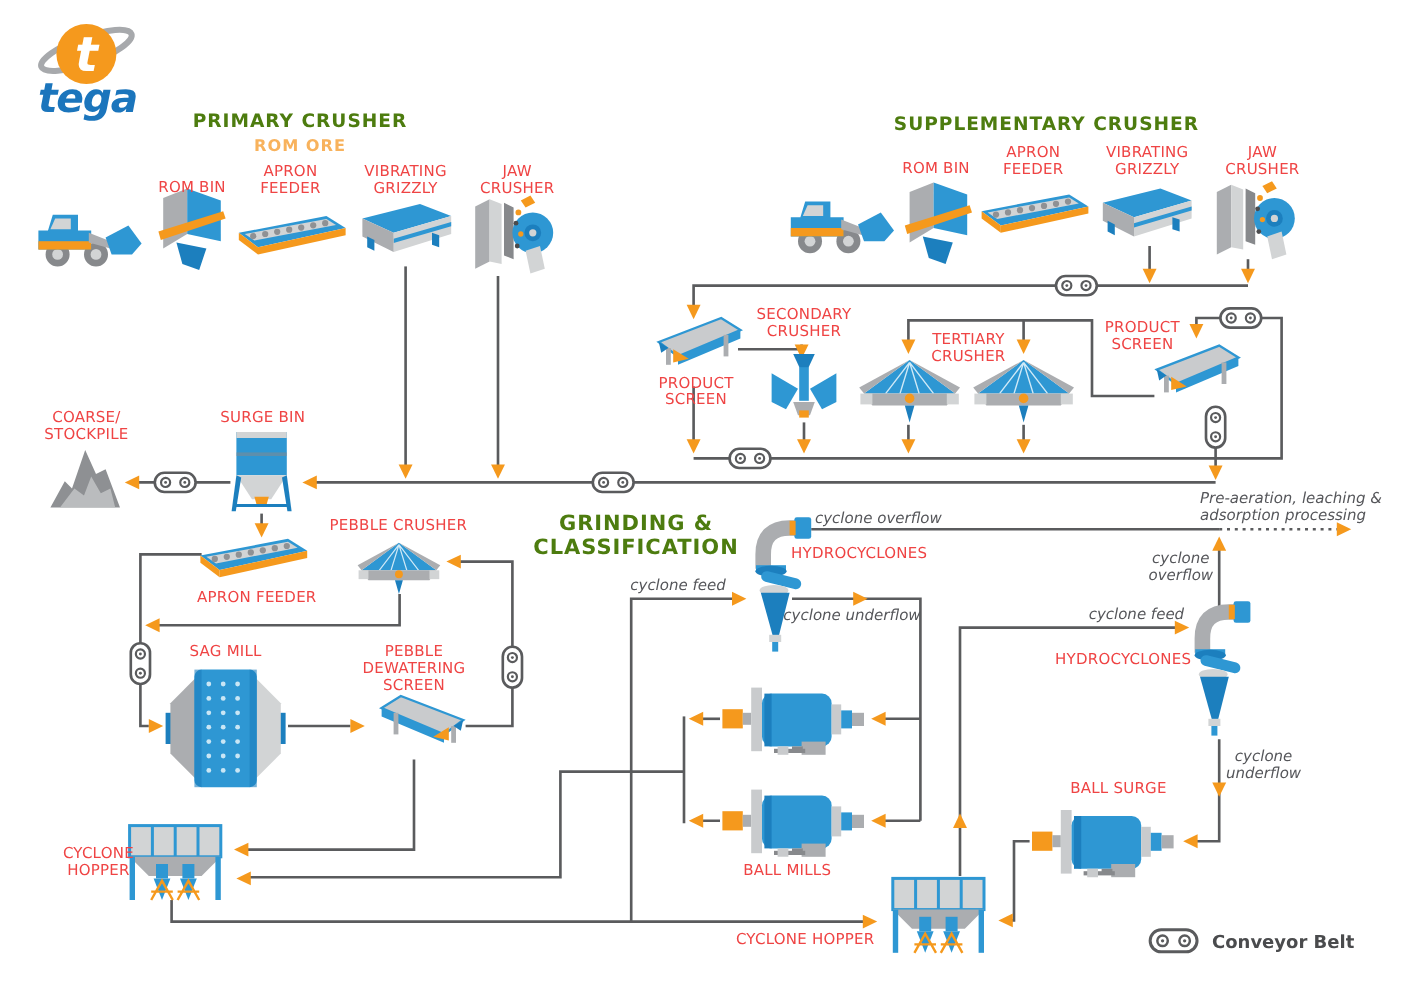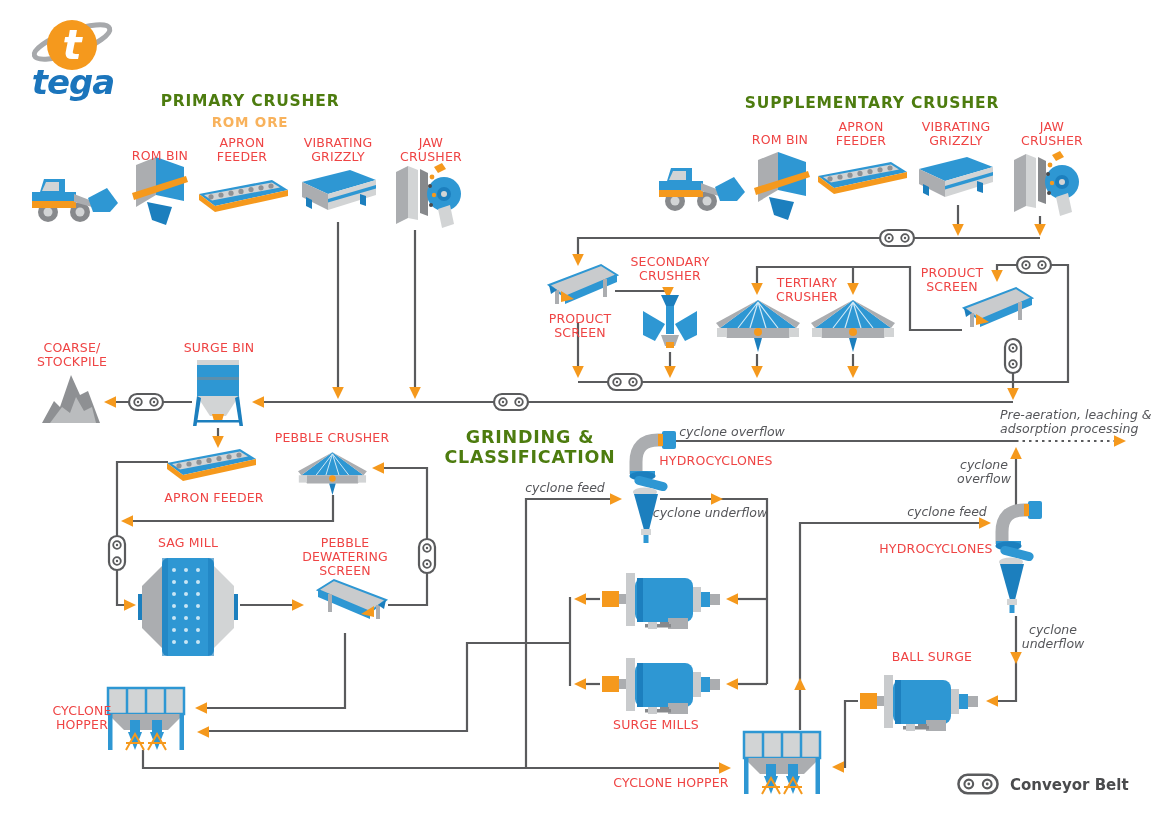--- a/index.html
+++ b/index.html
@@ -379,21 +379,21 @@
 <div class="lbl" style="left:332px;top:431px">PEBBLE CRUSHER</div>
 <div class="lbl" style="left:214px;top:491px">APRON FEEDER</div>
 <div class="lbl" style="left:188px;top:536px">SAG MILL</div>
 <div class="lbl" style="left:345px;top:536px">PEBBLE
 DEWATERING
 SCREEN</div>
 <div class="lbl" style="left:82px;top:704px">CYCLONE
 HOPPER</div>
 
 <div class="lbl" style="left:716px;top:454px">HYDROCYCLONES</div>
-<div class="lbl" style="left:656px;top:718px">SURGE MILLS</div>
+<div class="lbl" style="left:656px;top:718px">BALL MILLS</div>
 <div class="lbl" style="left:671px;top:776px">CYCLONE HOPPER</div>
 <div class="lbl" style="left:936px;top:542px">HYDROCYCLONES</div>
 <div class="lbl" style="left:932px;top:650px">BALL SURGE</div>
 
 <div class="ann" style="left:732px;top:425px">cyclone overflow</div>
 <div class="ann" style="left:565px;top:481px">cyclone feed</div>
 <div class="ann" style="left:710px;top:506px">cyclone underflow</div>
 <div class="ann" style="left:984px;top:458px">cyclone
 overflow</div>
 <div class="ann" style="left:947px;top:505px">cyclone feed</div>

